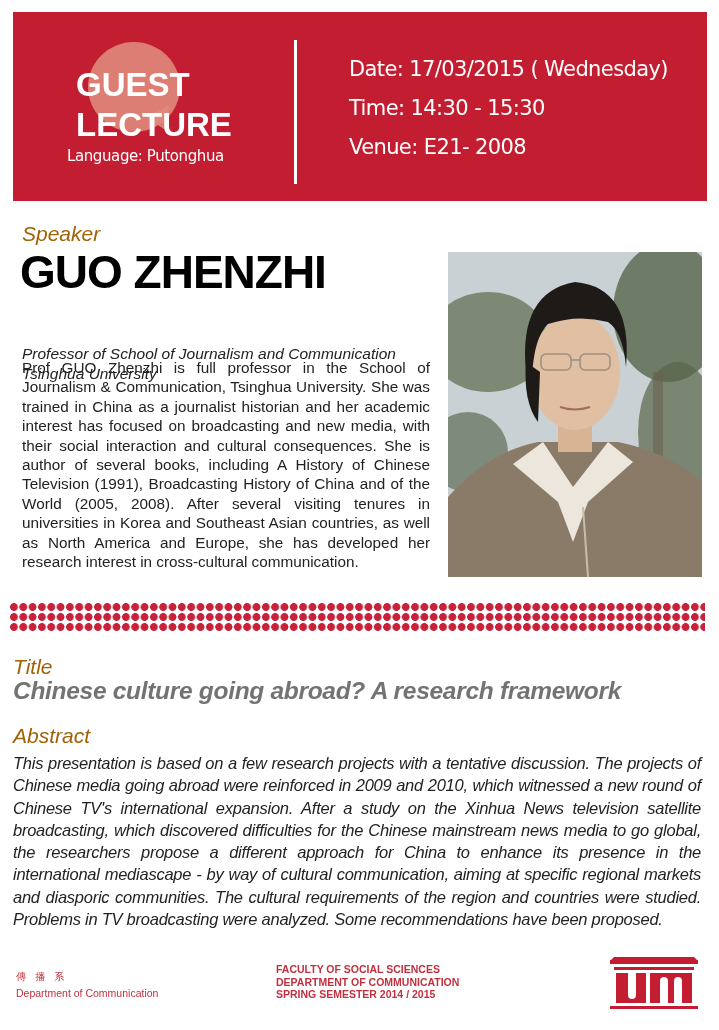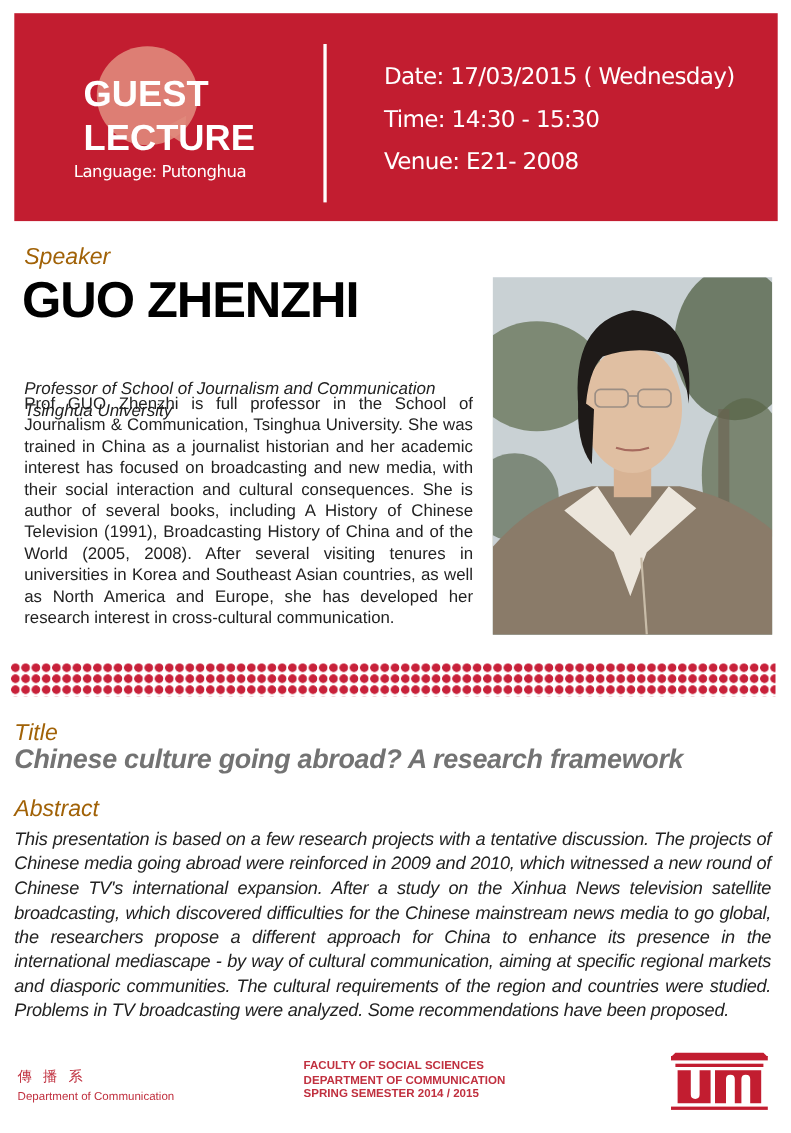--- a/index.html
+++ b/index.html
@@ -73,21 +73,21 @@
       letter-spacing: -0.3px;
     }
     .abstract-label { position: absolute; left: 13px; top: 724px; }
     .abstract {
       position: absolute; left: 13px; top: 752px; width: 688px;
       font-size: 16.5px; font-style: italic; line-height: 22.3px; text-align: justify; color: #222;
       letter-spacing: -0.25px;
     }
 
     .footer-left { position: absolute; left: 16px; top: 970px; color: #c0303f; }
-    .footer-left .cn { font-size: 13px; letter-spacing: 3px; font-family: "DejaVu Sans", sans-serif; }
+    .footer-left .cn { font-size: 10px; letter-spacing: 3px; font-family: "DejaVu Sans", sans-serif; }
     .footer-left .en { font-size: 10.5px; margin-top: 3px; }
     .footer-center {
       position: absolute; left: 276px; top: 963px; width: 200px; color: #c0303f;
       font-size: 10.5px; font-weight: bold; line-height: 12.5px;
     }
     .logo { position: absolute; left: 606px; top: 955px; width: 96px; height: 56px; }
   </style>
 </head>
 <body>
 

